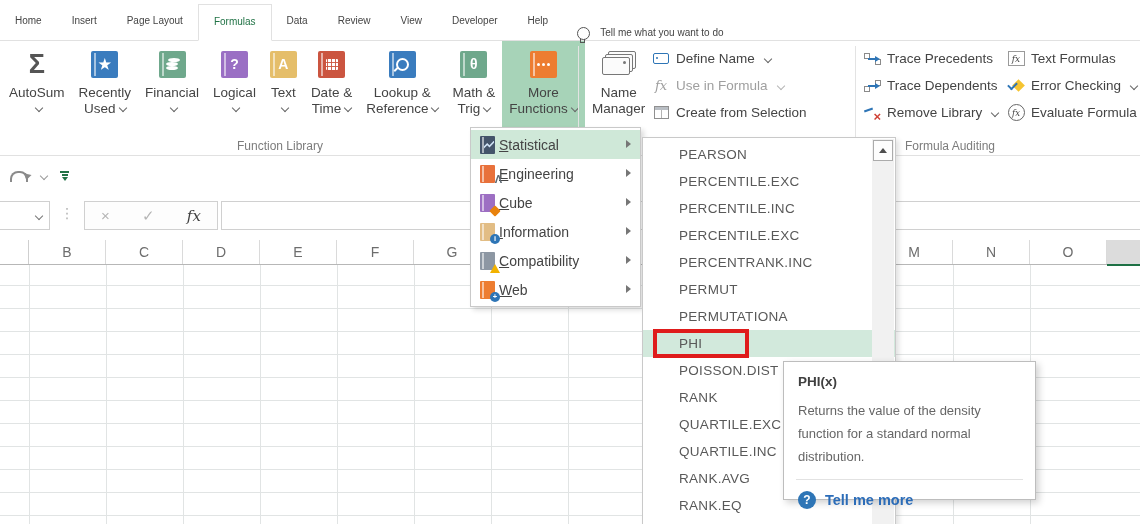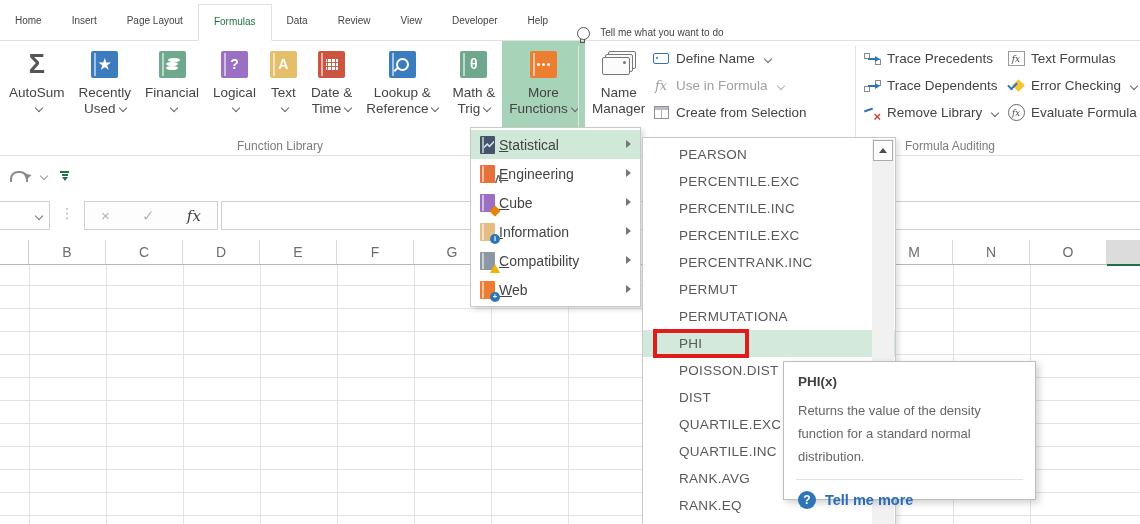--- a/index.html
+++ b/index.html
@@ -453,21 +453,21 @@
 <div class="submenu">
   <div class="sitem">PEARSON</div>
   <div class="sitem">PERCENTILE.EXC</div>
   <div class="sitem">PERCENTILE.INC</div>
   <div class="sitem">PERCENTILE.EXC</div>
   <div class="sitem">PERCENTRANK.INC</div>
   <div class="sitem">PERMUT</div>
   <div class="sitem">PERMUTATIONA</div>
   <div class="sitem hl">PHI</div>
   <div class="sitem">POISSON.DIST</div>
-  <div class="sitem">DIST</div>
+  <div class="sitem">RANK</div>
   <div class="sitem">QUARTILE.EXC</div>
   <div class="sitem">QUARTILE.INC</div>
   <div class="sitem">RANK.AVG</div>
   <div class="sitem">RANK.EQ</div>
   <div class="sbar">
     <div class="sbtn"></div>
   </div>
 </div>
 
 <div class="redbox"></div>

